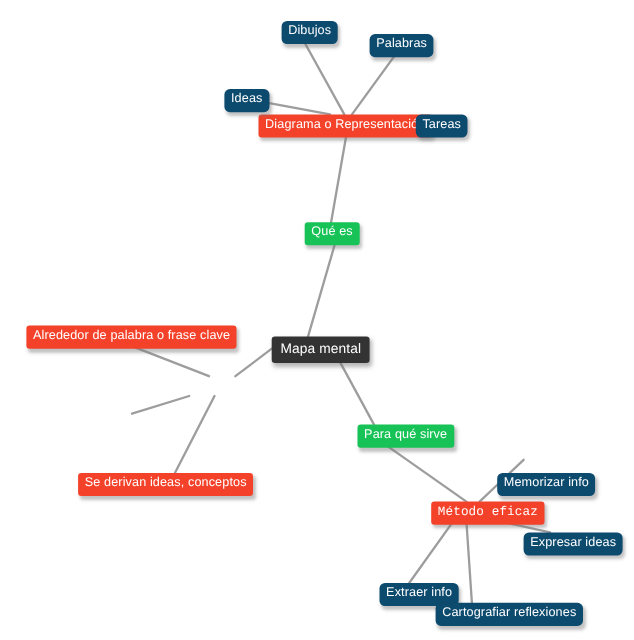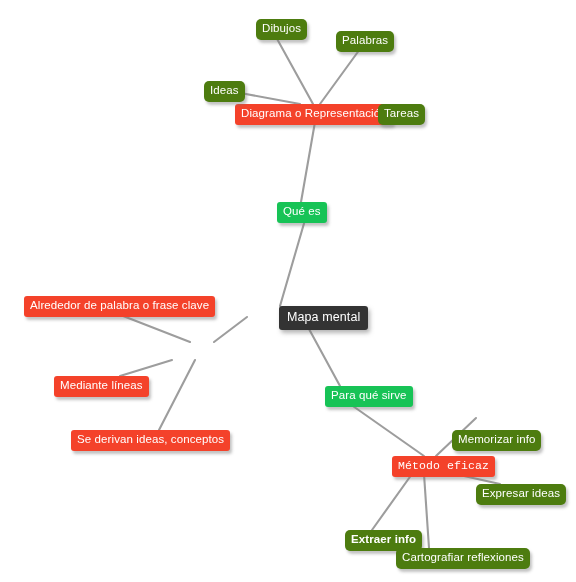--- a/index.html
+++ b/index.html
@@ -48,32 +48,31 @@
     border-radius: 4px;
     box-shadow: 2px 3px 3px rgba(120,120,120,0.45);
     cursor: default;
   }
   .node-root {
     background: #333333;
     border-radius: 3px;
     font-size: 12.5px;
     padding: 5px 8px 6px 8px;
     box-shadow: 2px 3px 4px rgba(110,110,110,0.5);
-    margin-left: 32px;
   }
   .node-green {
     background: #17c356;
     border-radius: 3px;
   }
   .node-red {
     background: #f4422a;
     border-radius: 3px;
   }
   .node-orange {
-    background: #4d7c0f;
+    background: #0c4a6e;
     border-radius: 5px;
   }
 </style>
 </head>
 <body style="width: 576px; height: 582px; background: rgb(255, 255, 255);">
 
 <div id="mindmap">
   <svg id="edge-layer" viewBox="0 0 576 582" preserveAspectRatio="none" aria-hidden="true">
       <line x1="280" y1="306" x2="305" y2="220" class="edge" stroke="#9d9d9d"></line>
       <line x1="301" y1="202" x2="315" y2="122" class="edge" stroke="#9d9d9d"></line>
@@ -92,21 +91,20 @@
       <line x1="424" y1="474" x2="429" y2="548" class="edge" stroke="#9d9d9d"></line>
     </svg>
 <div class="node node-root" style="left: 247px; top: 306px; z-index: 10;">Mapa mental</div>
     <div class="node node-green" style="left: 277px; top: 202px;">Qué es</div>
     <div class="node node-red" style="left: 235px; top: 104px;">Diagrama o Representación</div>
     <div class="node node-orange" style="left: 378px; top: 104px;">Tareas</div>
     <div class="node node-orange" style="left: 204px; top: 81px;">Ideas</div>
     <div class="node node-orange" style="left: 256px; top: 19px;">Dibujos</div>
     <div class="node node-orange" style="left: 336px; top: 31px;">Palabras</div>
     <div class="node node-red" style="left: 24px; top: 296px;">Alrededor de palabra o frase clave</div>
-    <div class="node node-red" style="left: 54px; top: 376px;">Mediante líneas</div>
     <div class="node node-red" style="left: 71px; top: 430px;">Se derivan ideas, conceptos</div>
     <div class="node node-green" style="left: 325px; top: 386px;">Para qué sirve</div>
     <div class="node node-red" style="left: 392px; top: 456px; font-family: Liberation Mono, monospace;">Método eficaz</div>
     <div class="node node-orange" style="left: 452px; top: 400px; margin-top: 30px;">Memorizar info</div>
     <div class="node node-orange" style="left: 476px; top: 484px; text-align: right;">Expresar ideas</div>
-    <div class="node node-orange" style="left: 345px; top: 530px; font-weight: bold;">Extraer info</div>
+    <div class="node node-orange" style="left: 345px; top: 530px;">Extraer info</div>
     <div class="node node-orange" style="left: 396px; top: 548px;">Cartografiar reflexiones</div>
   </div>
 
 </body></html>

